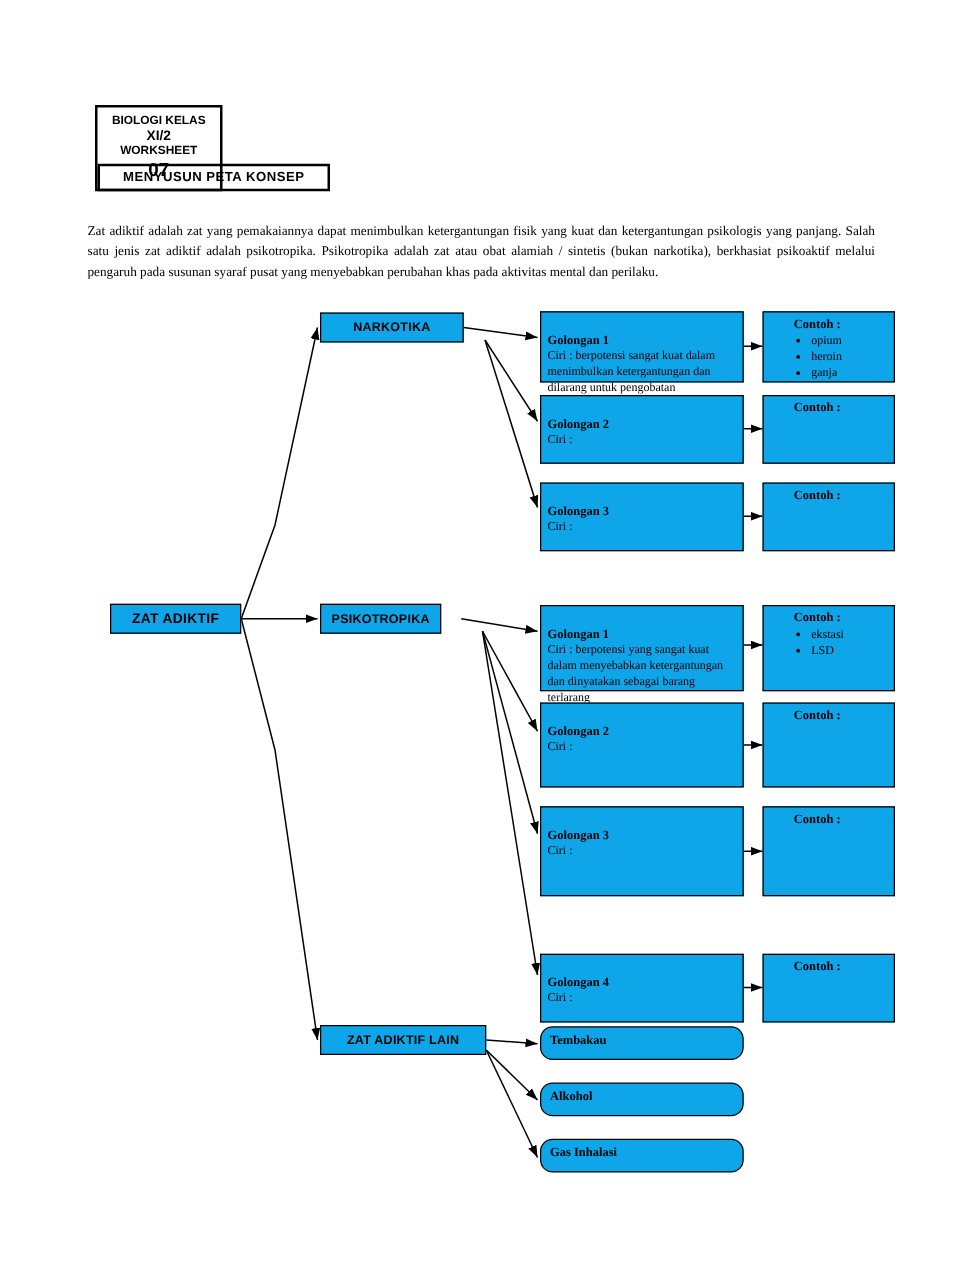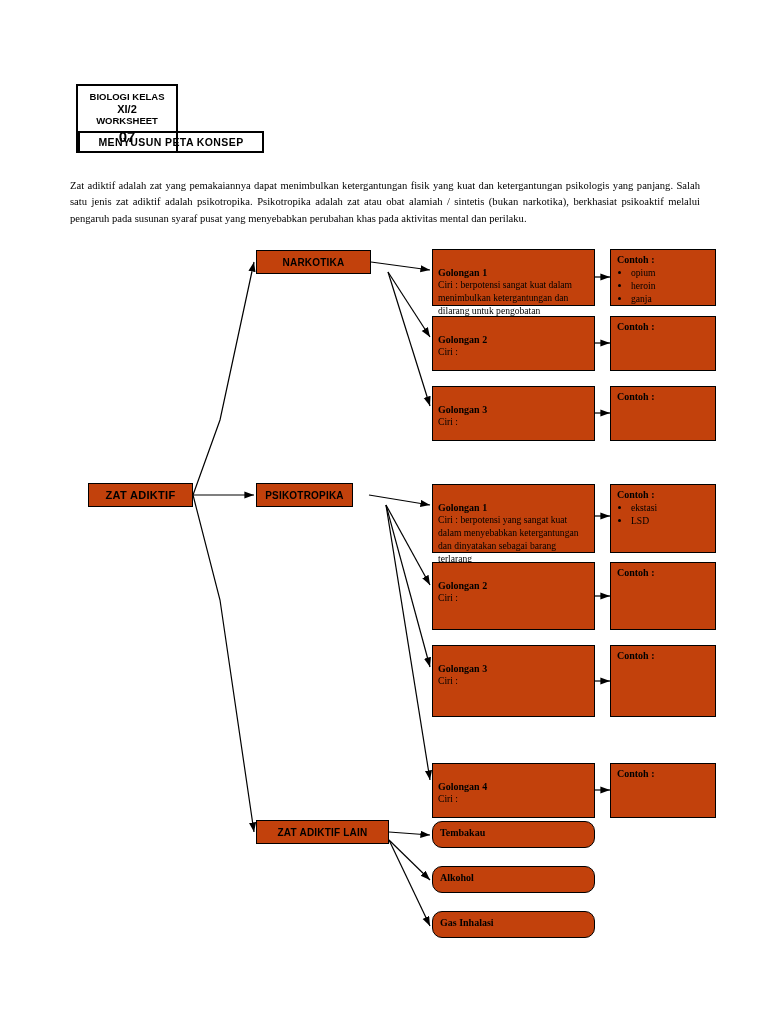--- a/index.html
+++ b/index.html
@@ -39,32 +39,32 @@
     font-family:"Liberation Sans", sans-serif;font-weight:bold;font-size:10.5px;
     letter-spacing:.4px;
   }
 
   .intro{
     position:absolute;left:70px;top:178px;width:630px;
     font-size:10.6px;line-height:1.55;text-align:justify;
   }
 
   
-  .box{position:absolute;border:1.4px solid #000;box-sizing:border-box;background:#c2410c;}
+  .box{position:absolute;border:1.4px solid #000;box-sizing:border-box;background:#0ea5e9;}
   .box.center{display:flex;align-items:center;justify-content:center;}
   .lbl-main{
     font-family:"Liberation Sans", sans-serif;font-weight:bold;font-size:11px;letter-spacing:.3px;
   }
   .lbl-node{
     font-family:"Liberation Sans", sans-serif;font-weight:bold;font-size:10px;letter-spacing:.2px;
   }
   .gol{padding:16px 5px;}
   .gol .t{font-weight:bold;font-size:10px;line-height:1.3;}
   .gol .c{font-size:9.6px;line-height:1.35;}
-  .ctoh{padding:4px 6px;}
+  .ctoh{padding:4px 24px;}
   .ctoh .t{font-weight:bold;font-size:10px;}
   .ctoh ul{margin:2px 0 0 0;padding-left:14px;}
   .ctoh li{font-size:9.6px;line-height:1.35;}
   .plain{padding:5px 7px;display:flex;border-radius:10px;}
   .plain span{font-weight:bold;font-size:10px;}
 
   svg.lines{position:absolute;left:0;top:0;width:768px;height:1024px;overflow:visible;}
 </style>
 </head>
 <body>

